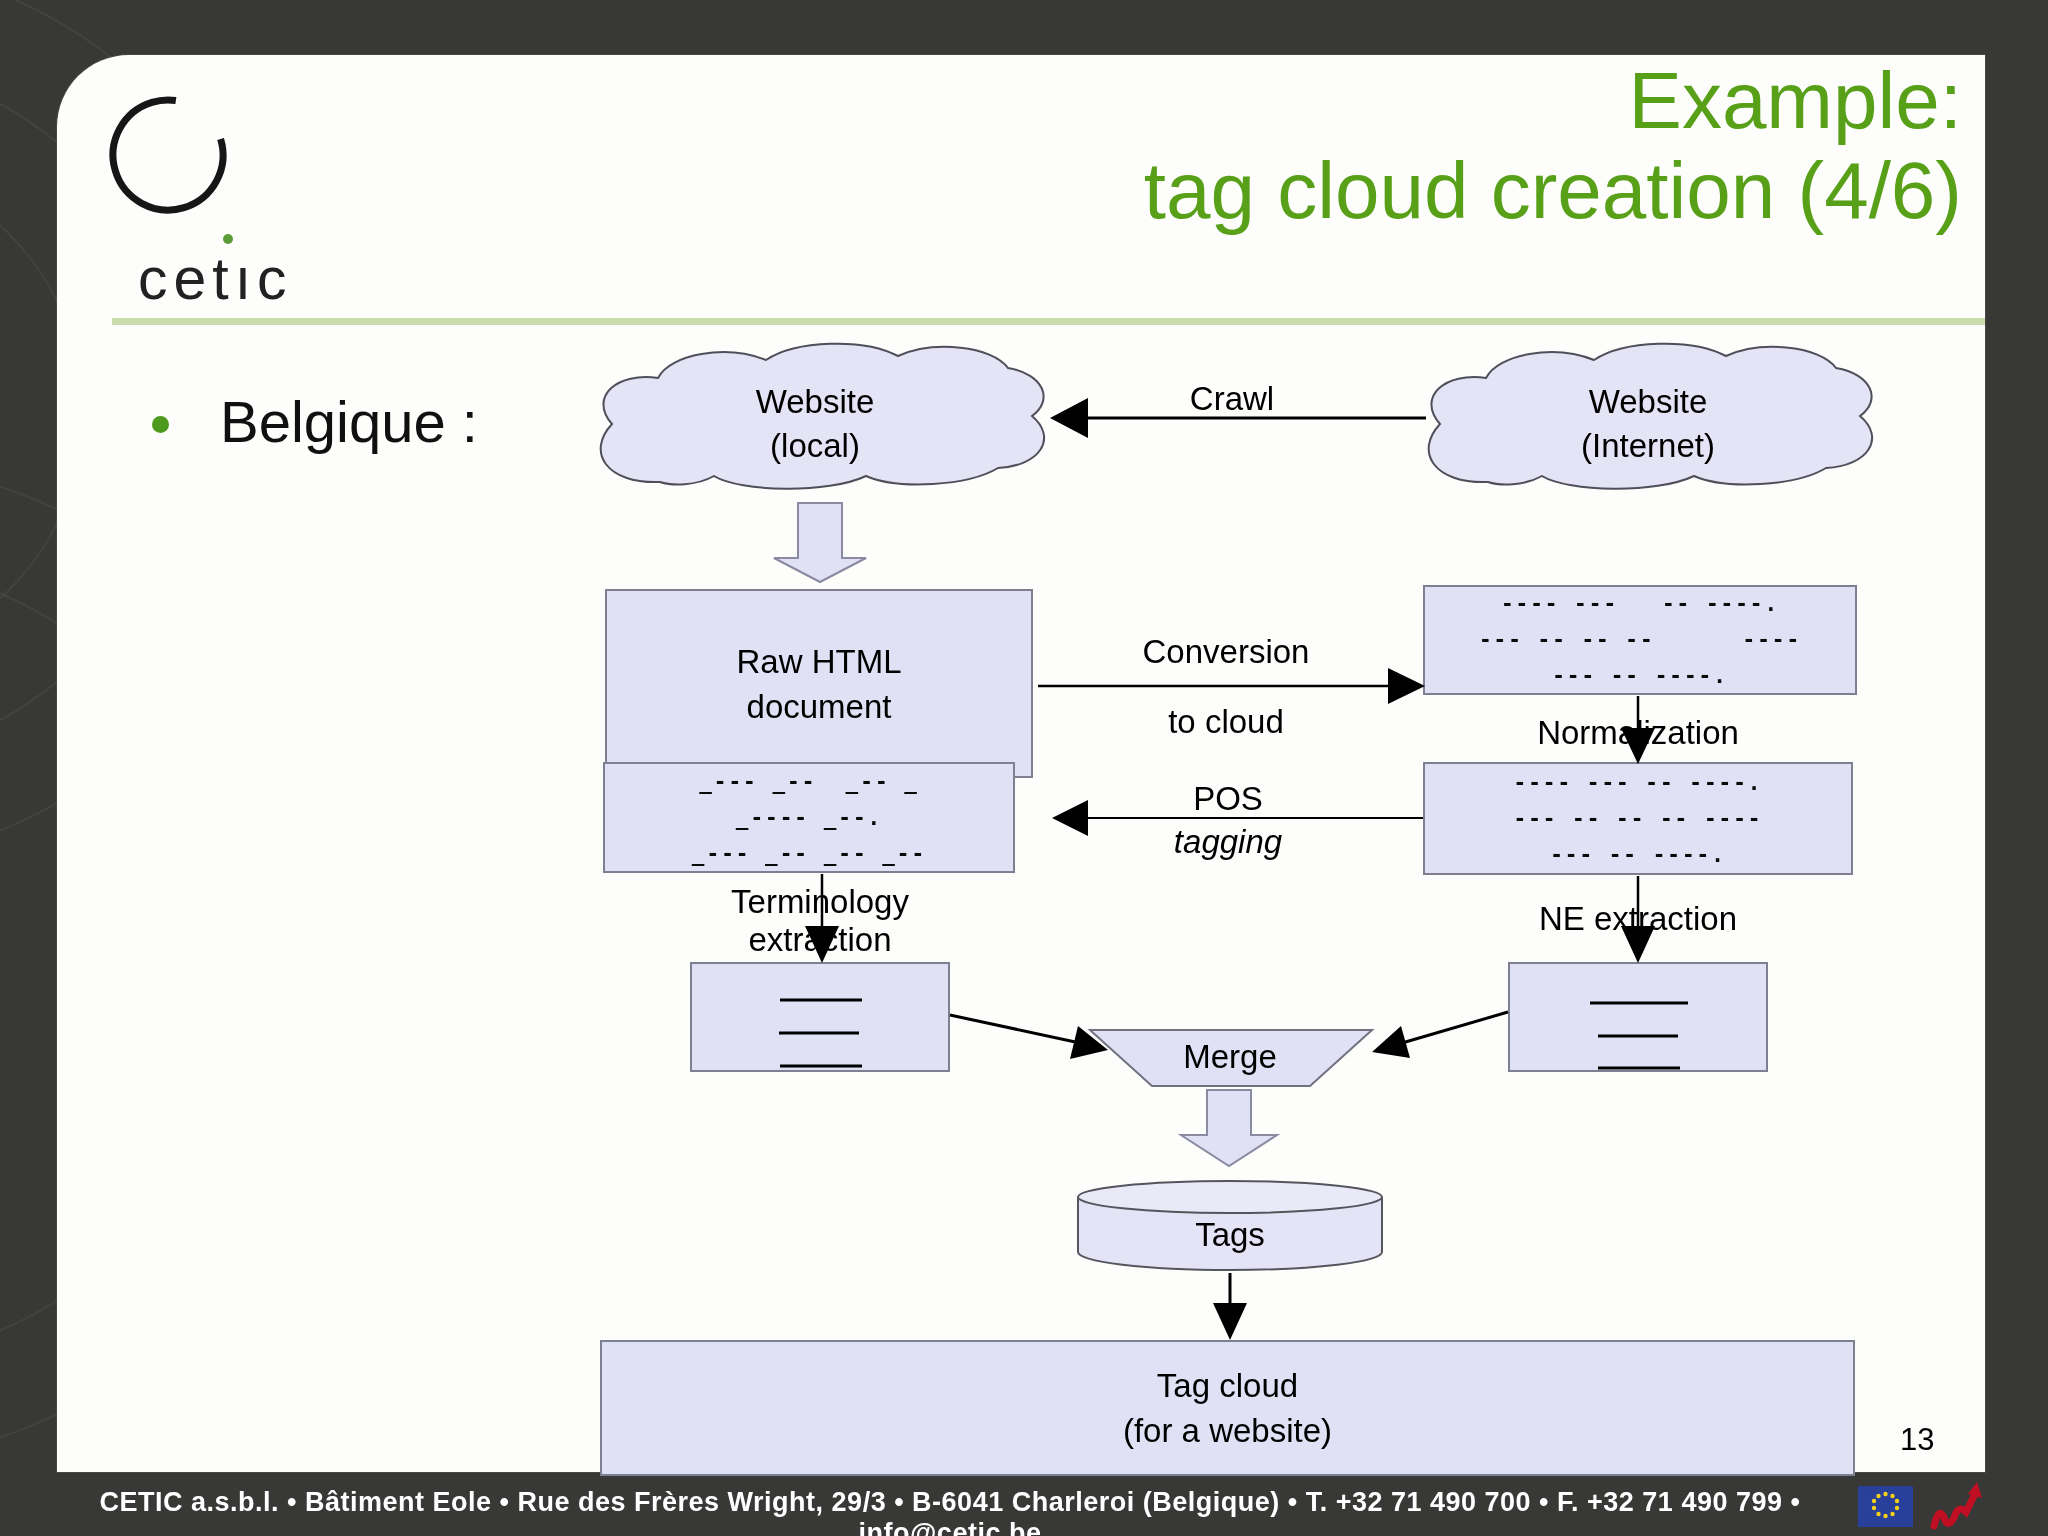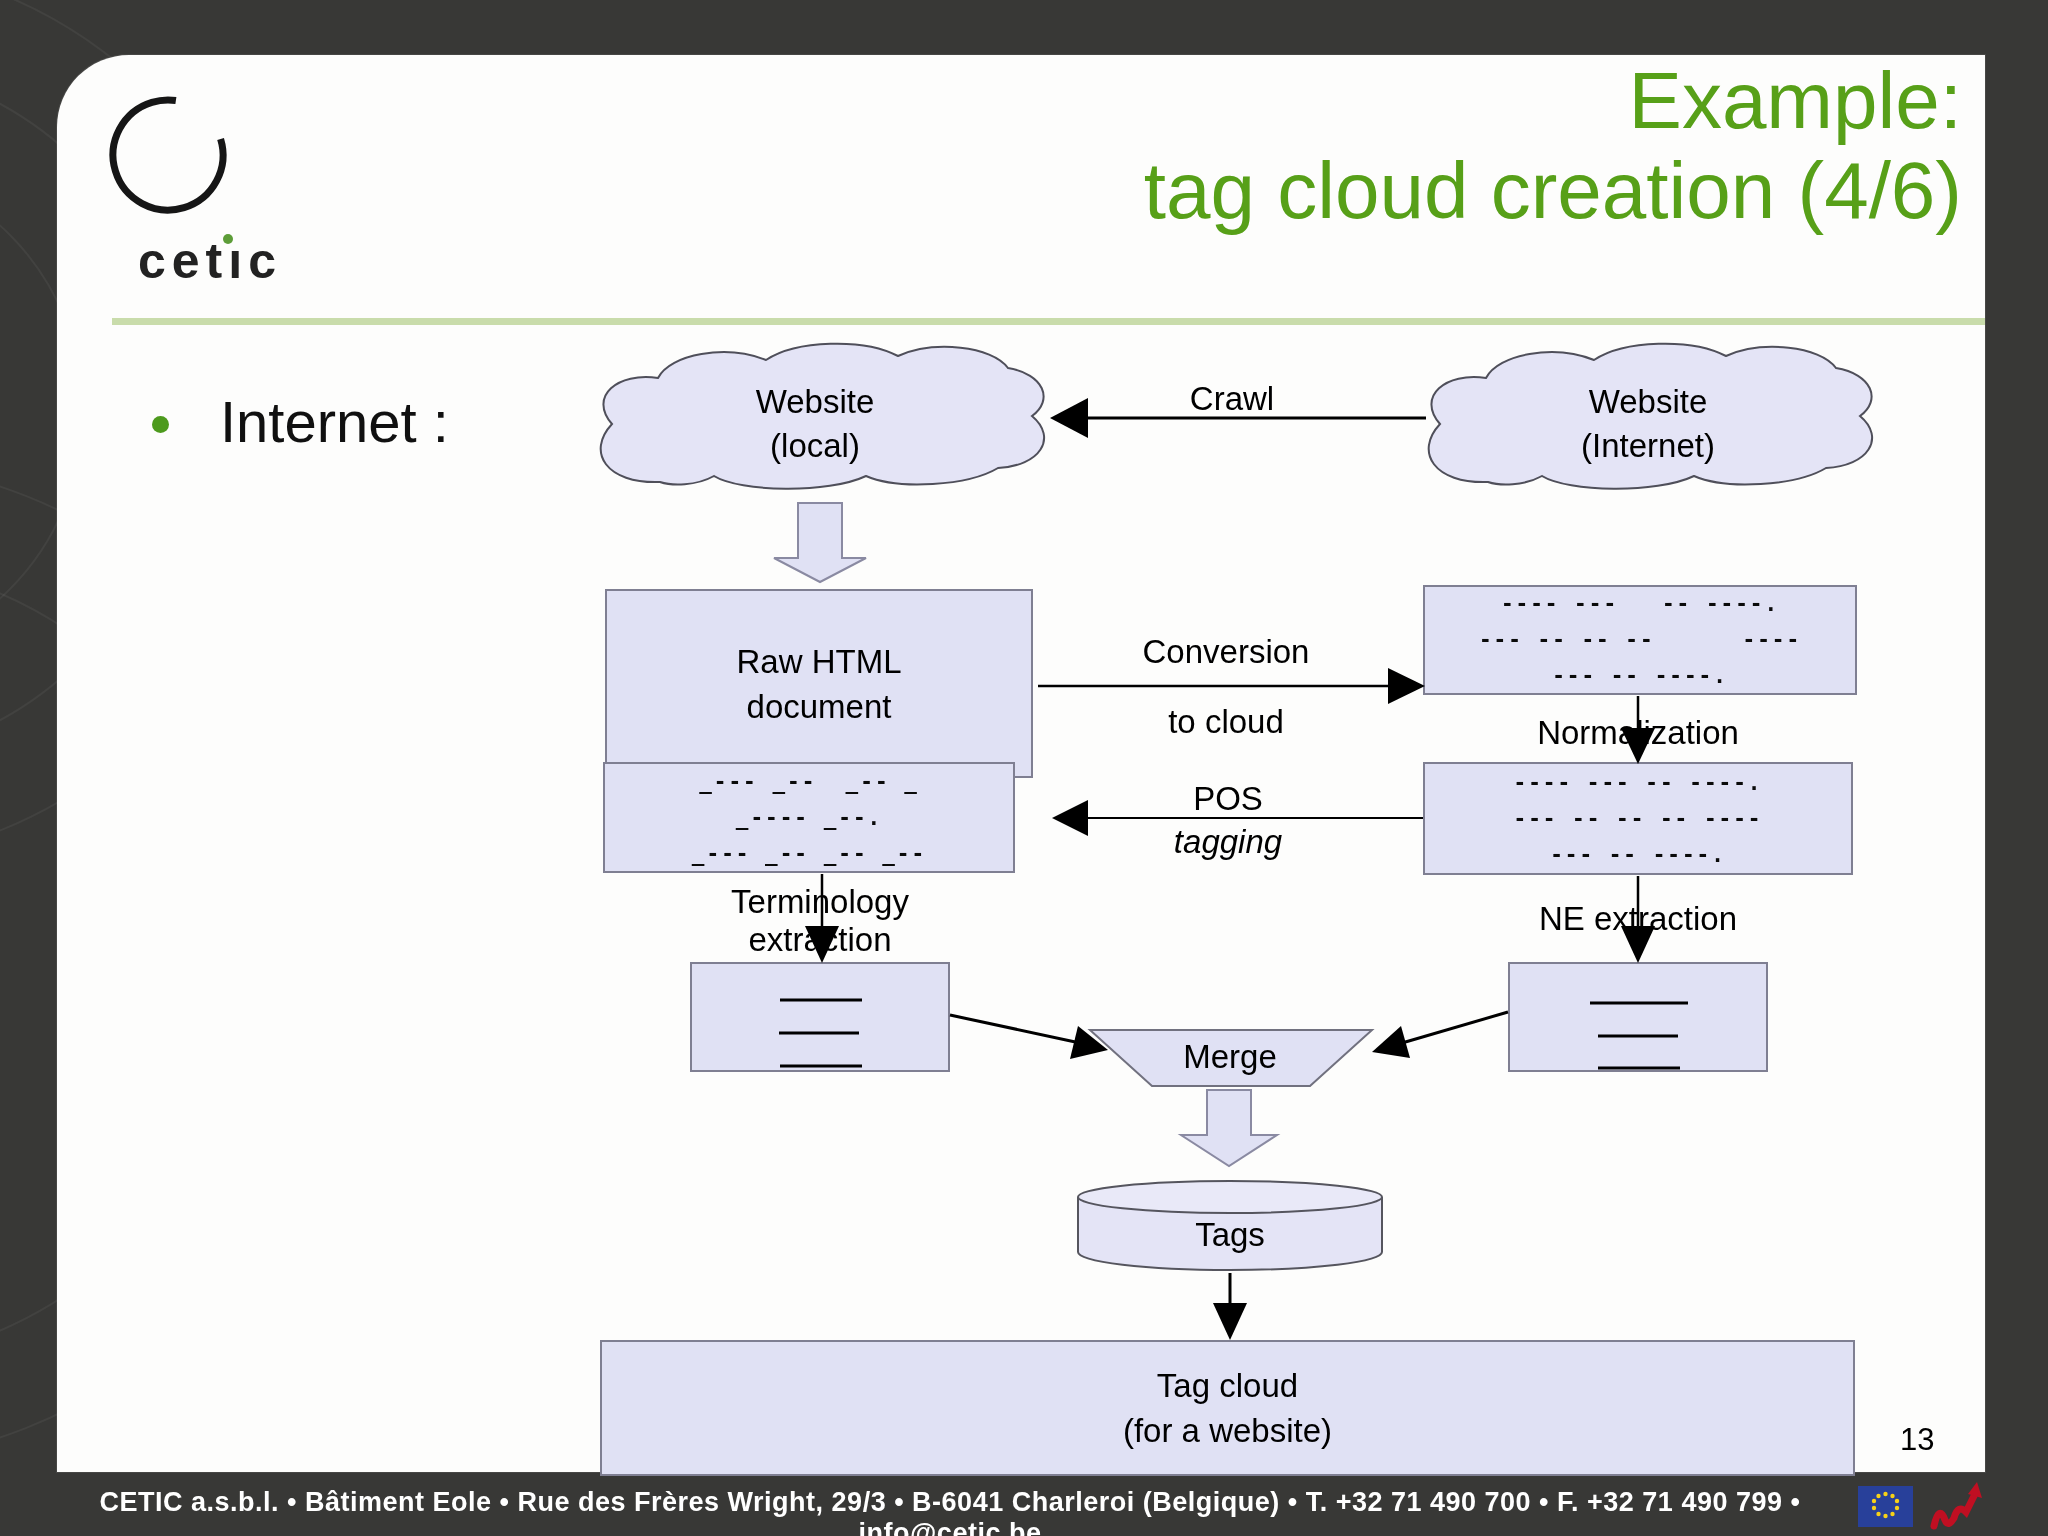--- a/index.html
+++ b/index.html
@@ -3,22 +3,22 @@
 <meta charset="utf-8">
 <style>
   html,body{margin:0;padding:0;background:#2e2e2c;}
   .stage{position:relative;width:2048px;height:1536px;background:#383836;overflow:hidden;
          font-family:"Liberation Sans",sans-serif;}
   .bg-arc{position:absolute;border:2px solid rgba(255,255,255,0.05);border-radius:50%;}
   .slide{position:absolute;left:57px;top:55px;width:1928px;height:1417px;background:#fdfdfc;
          border-top-left-radius:72px;box-shadow:0 0 0 1px rgba(255,255,255,0.08);}
   
   .logo-wrap{position:absolute;left:95px;top:60px;width:220px;height:230px;}
-  .cetic-text{position:absolute;left:43px;top:172px;font-size:50px;letter-spacing:6px;
-              color:#222;font-weight:700;}
+  .cetic-text{position:absolute;left:43px;top:185px;font-size:59px;letter-spacing:6px;
+              color:#222;font-weight:400;}
   .i-dot{position:absolute;left:128px;top:174px;width:10px;height:10px;border-radius:50%;background:#5d9d38;}
   
   .title{position:absolute;right:86px;top:56px;text-align:right;font-size:80px;line-height:90px;
          color:#57a018;letter-spacing:0px;}
   .rule{position:absolute;left:112px;top:318px;width:1873px;height:7px;background:#c9dcab;}
   
   .bullet-dot{position:absolute;left:152px;top:416px;width:17px;height:17px;border-radius:50%;background:#4d9a1d;}
   .bullet-label{position:absolute;left:220px;top:388px;font-size:58px;color:#101010;}
   
   .dbox{position:absolute;background:#e0e1f4;border:2px solid #7f7f92;box-sizing:border-box;
@@ -65,21 +65,21 @@
     <div class="i-dot"></div>
   </div>
 
   <div class="title">
     <div>Example:</div>
     <div>tag cloud creation (4/6)</div>
   </div>
   <div class="rule"></div>
 
   <div class="bullet-dot"></div>
-  <div class="bullet-label">Internet :</div>
+  <div class="bullet-label">Belgique :</div>
 
   <svg class="diag" width="2048" height="1536" viewBox="0 0 2048 1536">
     <defs>
       <path id="cloudshape" d="M 660 482
         C 606 484 586 452 612 424
         C 588 396 618 372 658 378
         C 670 354 726 344 766 360
         C 796 340 864 338 898 356
         C 934 340 992 346 1008 368
         C 1044 374 1054 400 1032 416

